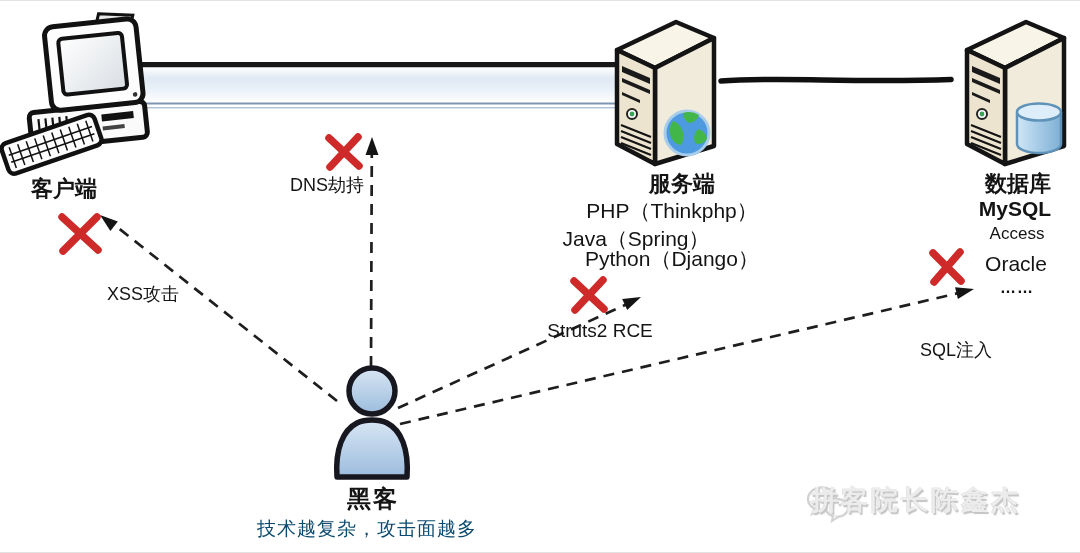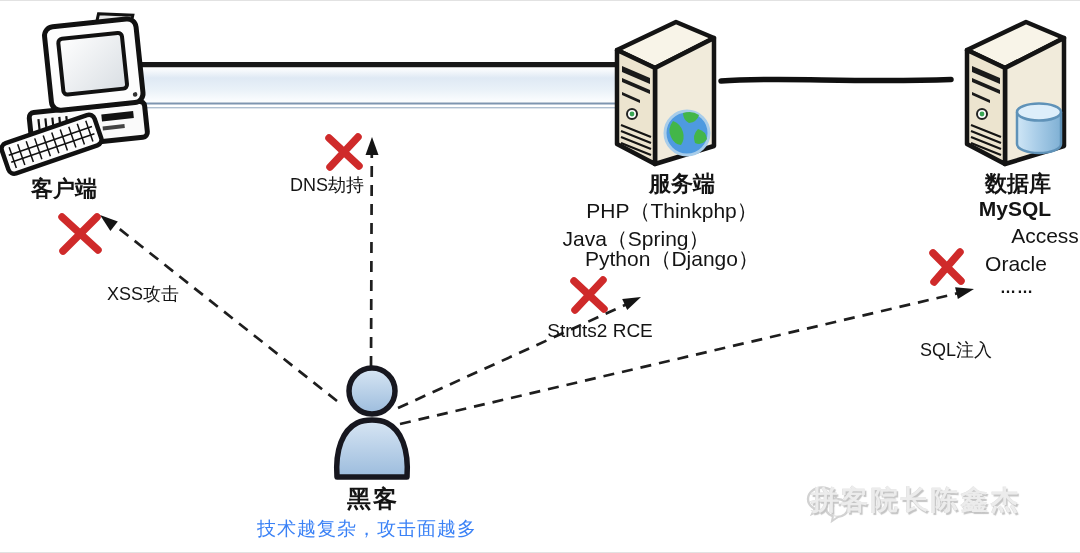--- a/index.html
+++ b/index.html
@@ -7,21 +7,21 @@
     position:relative;width:1080px;height:553px;background:#fff;overflow:hidden;
     font-family:"Liberation Sans","DejaVu Sans",sans-serif;
     border-top:1px solid #e2e2e2;border-bottom:1px solid #e2e2e2;box-sizing:border-box;
   }
   .layer{position:absolute;left:0;top:0;}
   .lbl{
     position:absolute;transform:translateX(-50%);white-space:nowrap;
     color:#141414;line-height:1.15;
   }
   .b{font-weight:700;}
-  .caption{color:#3b82f6;letter-spacing:1px;}
+  .caption{color:#0c4a6e;letter-spacing:1px;}
   .wm{
     position:absolute;left:760px;top:481px;display:flex;align-items:center;gap:5px;
   }
   .wm-text{
     font-size:27px;letter-spacing:3px;color:#ececec;
     text-shadow:1.5px 1.5px 1px #c4c4c4, -0.5px -0.5px 0 #dcdcdc;
     font-weight:700;
   }
 </style>
 </head>
@@ -157,21 +157,21 @@
 
   <div class="lbl" style="left:327px;top:174px;font-size:18px;">DNS劫持</div>
 
   <div class="lbl b" style="left:682px;top:170px;font-size:22px;">服务端</div>
   <div class="lbl" style="left:672px;top:198px;font-size:21px;">PHP（Thinkphp）</div>
   <div class="lbl" style="left:636px;top:226px;font-size:21px;">Java（Spring）</div>
   <div class="lbl" style="left:672px;top:246px;font-size:21px;">Python（Django）</div>
 
   <div class="lbl b" style="left:1018px;top:170px;font-size:22px;">数据库</div>
   <div class="lbl b" style="left:1015px;top:196px;font-size:21px;">MySQL</div>
-  <div class="lbl" style="left:1017px;top:223px;font-size:21px;margin-left:28px;">Access</div>
+  <div class="lbl" style="left:1017px;top:223px;font-size:17px;">Access</div>
   <div class="lbl" style="left:1016px;top:251px;font-size:21px;text-align:right;">Oracle</div>
   <div class="lbl b" style="left:1017px;top:278px;font-size:16px;letter-spacing:1px;">……</div>
 
   <div class="lbl" style="left:143px;top:283px;font-size:18px;">XSS攻击</div>
   <div class="lbl" style="left:572px;top:319px;font-size:19px;margin-left:28px;">Struts2 RCE</div>
   <div class="lbl" style="left:956px;top:319px;font-size:18px;margin-top:20px;">SQL注入</div>
 
   <div class="lbl b" style="left:373px;top:484px;font-size:24px;letter-spacing:2px;">黑客</div>
   <div class="lbl caption" style="left:367px;top:517px;font-size:19px;">技术越复杂，攻击面越多</div>
 

